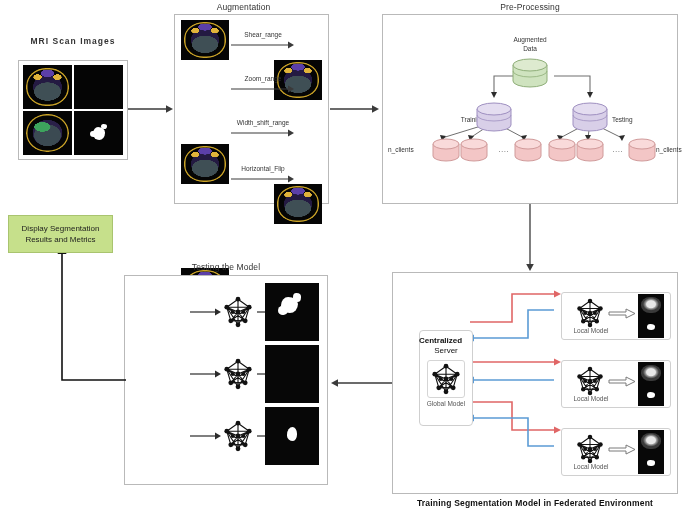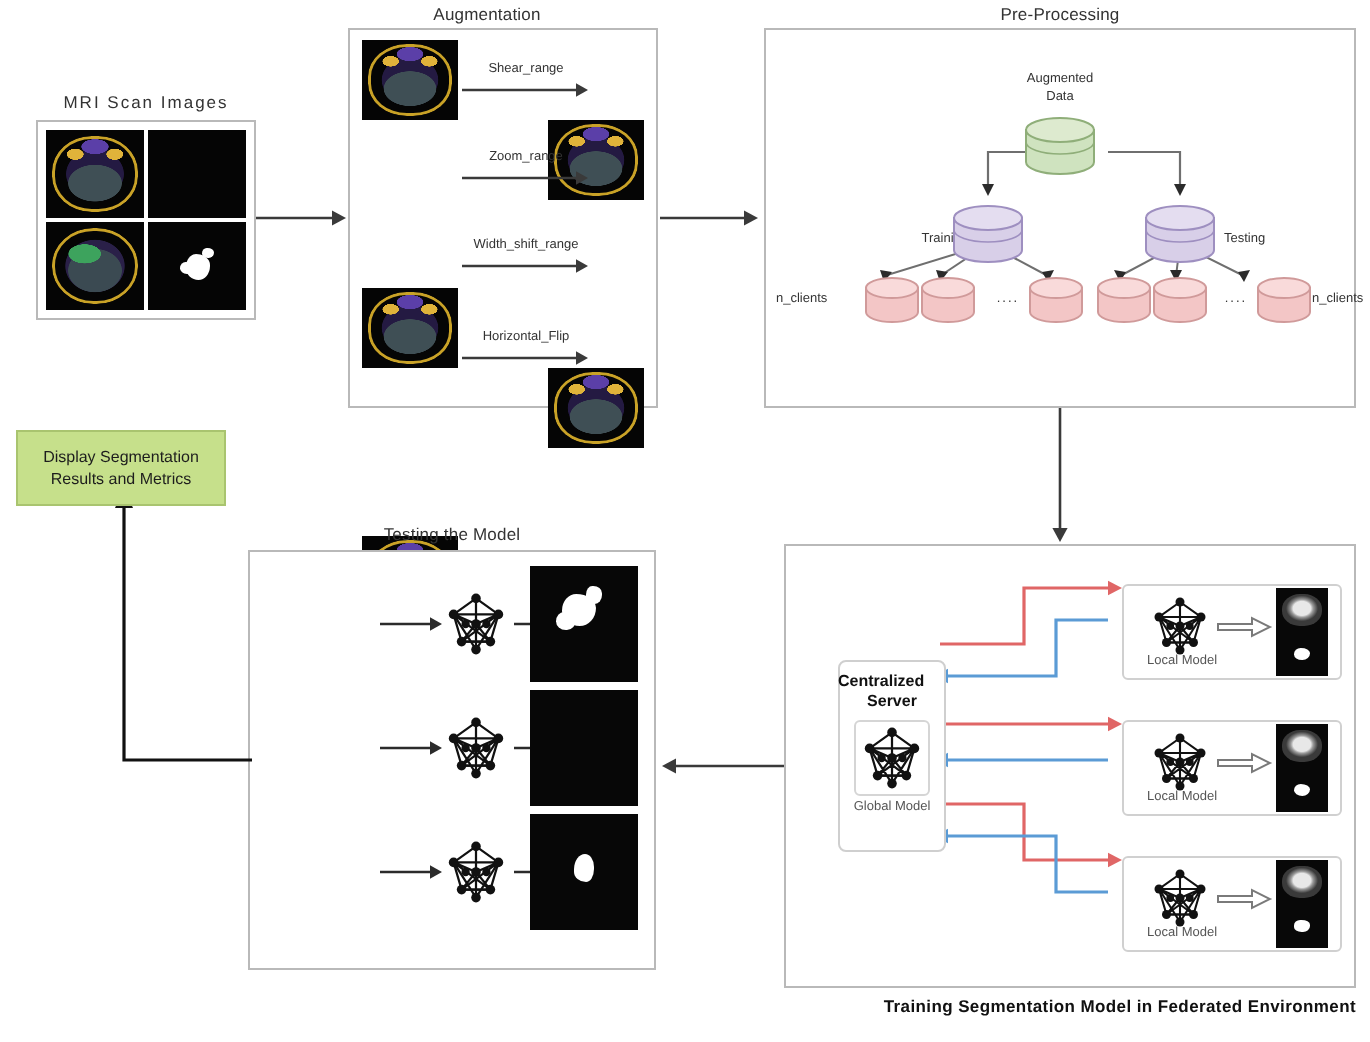--- a/index.html
+++ b/index.html
@@ -1,21 +1,21 @@
 <!DOCTYPE html>
 <html><head>
 <meta charset="utf-8">
 <style>
   html,body{margin:0;padding:0;background:#ffffff;}
   body{width:685px;height:521px;position:relative;overflow:hidden;
        font-family:"Liberation Sans",sans-serif;color:#222;}
   .abs{position:absolute;}
   .panel{border:1px solid #b9b9b9;background:#fff;box-sizing:border-box;}
   .panel-title{font-size:8.5px;color:#333;text-align:center;letter-spacing:.1px;}
-  .cap-bold{font-weight:bold;font-size:8.5px;color:#111;text-align:right;letter-spacing:.2px;}
+  .cap-bold{font-weight:bold;font-size:8.5px;color:#111;text-align:center;letter-spacing:.2px;}
   .mini{font-size:6.5px;color:#333;}
   svg{display:block;overflow:visible;}
   .mriA,.mriB,.mriC,.mriD{background:#050505;position:relative;overflow:hidden;}
   .mriA::before{content:"";position:absolute;inset:6%;
     background:
       radial-gradient(ellipse 26% 16% at 50% 14%,#5b3fa8 0 60%,transparent 62%),
       radial-gradient(ellipse 16% 12% at 27% 24%,#e0b33a 0 60%,transparent 62%),
       radial-gradient(ellipse 16% 12% at 73% 24%,#e0b33a 0 60%,transparent 62%),
       radial-gradient(ellipse 44% 34% at 50% 62%,#3f4f55 0 70%,transparent 72%),
       radial-gradient(ellipse 12% 9% at 50% 58%,#2f7d52 0 60%,transparent 62%),
@@ -28,21 +28,21 @@
       radial-gradient(ellipse 46% 46% at 50% 50%,#2a2048 0 74%,transparent 76%);
     border-radius:48%;box-shadow:inset 0 0 0 1.5px #c9a227;}
   .mriC{background:#050505;}
   .blob{position:absolute;background:#fff;border-radius:42% 58% 48% 52%/52% 44% 56% 48%;}
   .net-ico{display:block;}
   .blockarrow{display:block;}
 </style>
 </head>
 <body>
 
-<div class="abs panel-title" style="left:14px;top:46px;width:118px;font-weight:normal;letter-spacing:1px;">MRI Scan Images</div>
+<div class="abs panel-title" style="left:14px;top:36px;width:118px;font-weight:bold;letter-spacing:1px;">MRI Scan Images</div>
 <div class="abs panel" style="left:18px;top:60px;width:110px;height:100px;padding:4px;">
   <div style="display:grid;grid-template-columns:1fr 1fr;grid-template-rows:1fr 1fr;gap:2px;width:100%;height:100%;">
     <div class="mriA"></div>
     <div class="mriC"></div>
     <div class="mriB"></div>
     <div class="mriC" style="position:relative;">
       <div class="blob" style="left:38%;top:36%;width:26%;height:30%;"></div>
       <div class="blob" style="left:32%;top:46%;width:14%;height:14%;"></div>
       <div class="blob" style="left:56%;top:30%;width:12%;height:12%;"></div>
     </div>
@@ -193,21 +193,21 @@
   <polygon points="82,104.4 75,108 82,111.6" fill="#5b9bd5"></polygon>
 
   <path d="M 78 130 L 120 130 L 120 158 L 162 158" fill="none" stroke="#e06666" stroke-width="1.6"></path>
   <polygon points="162,154.4 169,158 162,161.6" fill="#e06666"></polygon>
   <path d="M 162 174 L 136 174 L 136 146 L 82 146" fill="none" stroke="#5b9bd5" stroke-width="1.6"></path>
   <polygon points="82,142.4 75,146 82,149.6" fill="#5b9bd5"></polygon>
 </svg>
 
 <div class="abs panel" style="left:419px;top:330px;width:54px;height:96px;border-radius:4px;border:1px solid #cfcfcf;"></div>
 <div class="abs" style="left:419px;top:336px;width:36px;text-align:center;font-size:8px;font-weight:bold;color:#111;">Centralized</div>
-<div class="abs" style="left:419px;top:346px;width:54px;text-align:center;font-size:8px;font-weight:bold;color:#111;">Server</div>
+<div class="abs" style="left:419px;top:346px;width:54px;text-align:center;font-size:8px;font-weight:normal;color:#111;">Server</div>
 <div class="abs panel" style="left:427px;top:360px;width:38px;height:38px;border-radius:3px;border:1px solid #d5d5d5;"></div>
 <svg class="abs net-ico" style="left:430px;top:363px;" width="32" height="32" viewBox="0 0 40 40">
   <g stroke="#111" stroke-width="1.4" fill="none">
     <path d="M20 4 L6 14 L11 31 L29 31 L34 14 Z"></path>
     <path d="M20 4 L20 36 M6 14 L34 14 M6 14 L29 31 M34 14 L11 31 M11 31 L29 31 M6 14 L20 36 M34 14 L20 36 M20 20 L6 14 M20 20 L34 14 M20 20 L11 31 M20 20 L29 31"></path>
   </g>
   <g fill="#111">
     <circle cx="20" cy="4" r="3"></circle>
       <circle cx="6" cy="14" r="3"></circle>
       <circle cx="34" cy="14" r="3"></circle>

